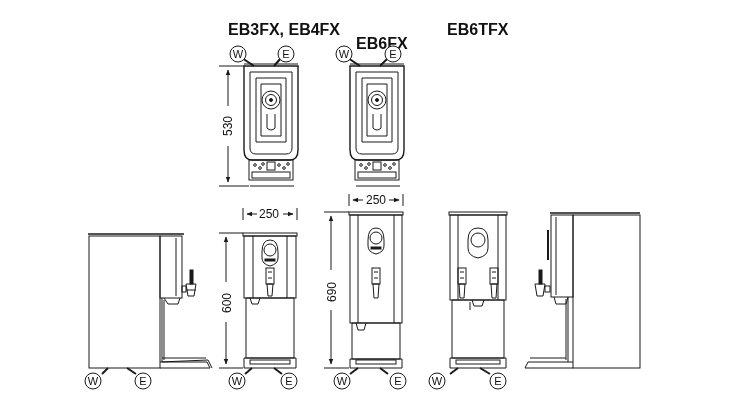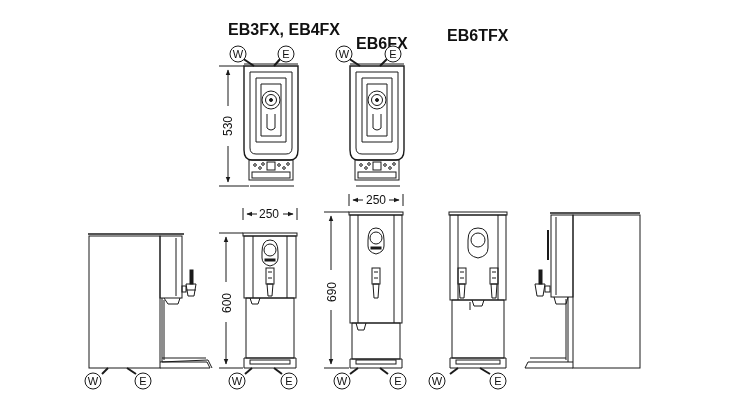--- a/index.html
+++ b/index.html
@@ -7,21 +7,21 @@
   .label { position: absolute; font-size: 16px; color: #111; white-space: nowrap; font-weight: bold; }
   svg.canvas { position: absolute; left: 0; top: 0; }
   .dim-text { font-family: "Liberation Sans", sans-serif; font-size: 12px; fill: #111; }
   .conn-text { font-family: "Liberation Sans", sans-serif; font-size: 11px; fill: #111; }
 </style>
 </head>
 <body>
 
 <div class="label" style="left:228px; top:21px;">EB3FX, EB4FX</div>
 <div class="label" style="left:356px; top:35px;">EB6FX</div>
-<div class="label" style="left:447px; top:27px;">EB6TFX</div>
+<div class="label" style="left:447px; top:21px;">EB6TFX</div>
 
 <svg class="canvas" width="740" height="409" viewBox="0 0 740 409">
   <defs>
     <marker id="arr" viewBox="0 0 10 10" refX="9" refY="5" markerWidth="6" markerHeight="6" orient="auto-start-reverse">
       <path d="M0,1 L10,5 L0,9 z" fill="#1a1a1a"></path>
     </marker>
   </defs>
   <g fill="none" stroke="#1a1a1a" stroke-width="1">
 
     <g>

